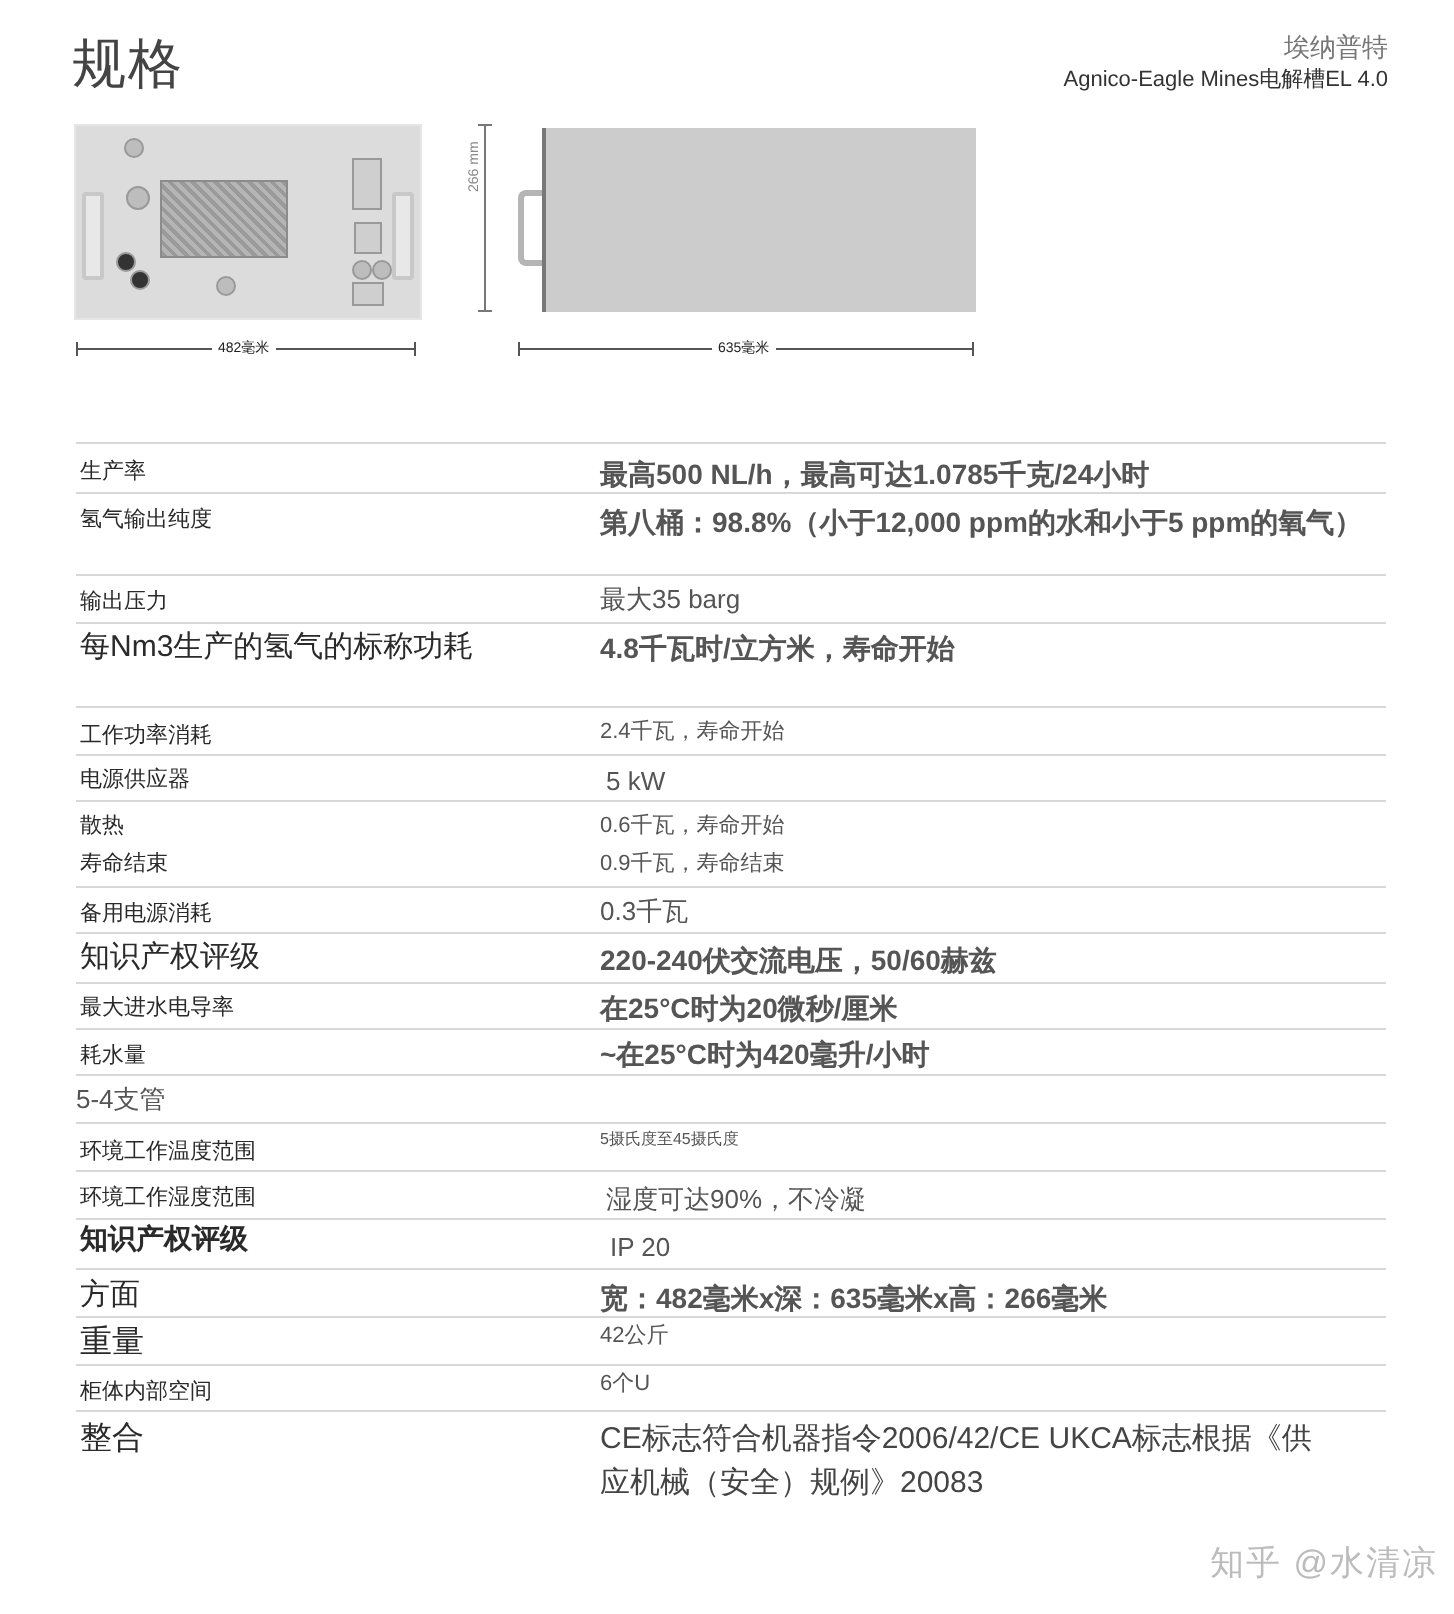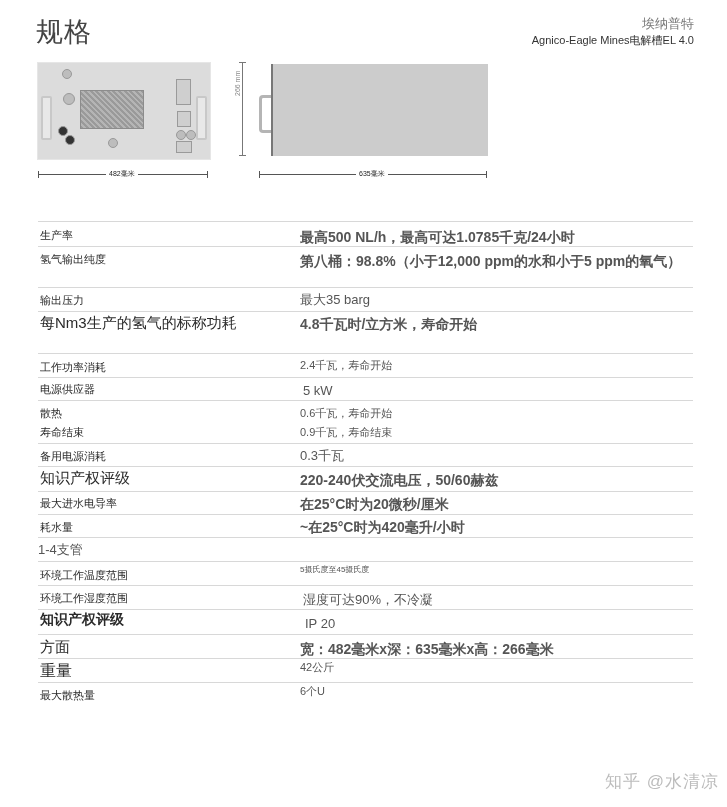--- a/index.html
+++ b/index.html
@@ -172,21 +172,21 @@
   </div>
   <div class="row" style="height:22px">
     <div class="label fs-m" style="padding-top:4px">最大进水电导率</div>
     <div class="value fs-s" style="padding-top:4px">在25°C时为20微秒/厘米</div>
   </div>
   <div class="row" style="height:22px">
     <div class="label fs-m" style="padding-top:5px">耗水量</div>
     <div class="value fs-s" style="padding-top:4px">~在25°C时为420毫升/小时</div>
   </div>
   <div class="row" style="height:23px">
-    <div class="value fs-l" style="padding-top:3px">1-4支管</div>
+    <div class="value fs-l" style="padding-top:3px">5-4支管</div>
   </div>
   <div class="row" style="height:23px">
     <div class="label fs-m" style="padding-top:6px">环境工作温度范围</div>
     <div class="value" style="font-size:8px;padding-top:2px">5摄氏度至45摄氏度</div>
   </div>
   <div class="row" style="height:23px">
     <div class="label fs-m" style="padding-top:5px">环境工作湿度范围</div>
     <div class="value fs-l" style="padding-top:5px;padding-left:3px">湿度可达90%，不冷凝</div>
   </div>
   <div class="row" style="height:24px">
@@ -195,18 +195,25 @@
   </div>
   <div class="row" style="height:23px">
     <div class="label fs-xl" style="padding-top:3px">方面</div>
     <div class="value fs-s" style="padding-top:6px">宽：482毫米x深：635毫米x高：266毫米</div>
   </div>
   <div class="row" style="height:23px">
     <div class="label fs-xxl" style="padding-top:2px">重量</div>
     <div class="value fs-m" style="padding-top:1px">42公斤</div>
   </div>
   <div class="row" style="height:22px">
-    <div class="label fs-m" style="padding-top:5px">最大散热量</div>
+    <div class="label fs-m" style="padding-top:5px">柜体内部空间</div>
     <div class="value fs-m" style="padding-top:1px">6个U</div>
   </div>
+  <div class="row" style="height:50px">
+    <div class="label fs-xxl" style="padding-top:3px">整合</div>
+    <div class="value fs-xl" style="padding-top:3px;line-height:22px;color:#444">
+      <div>CE标志符合机器指令2006/42/CE UKCA标志根据《供</div>
+      <div>应机械（安全）规例》20083</div>
+    </div>
+  </div>
 </div>
 
 <div class="watermark">知乎 @水清凉</div>
 
 </body></html>

